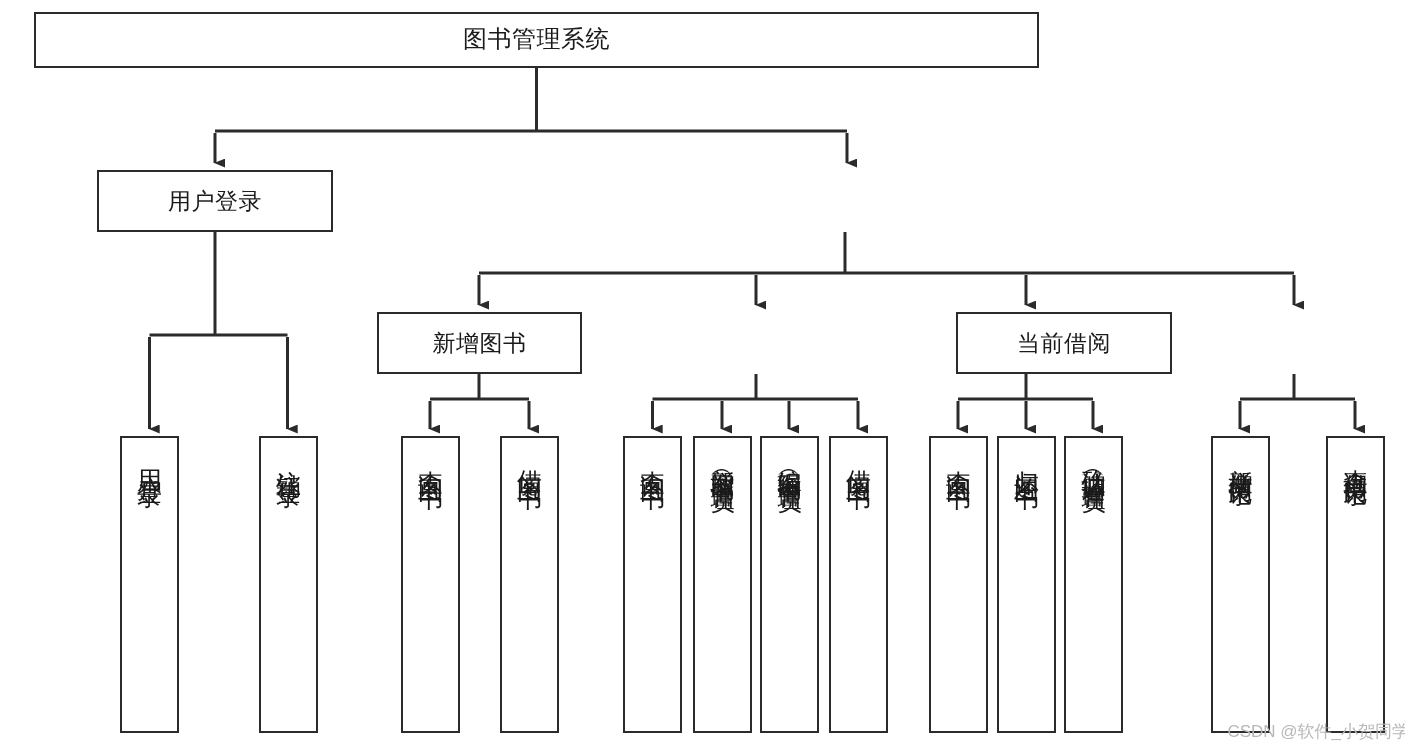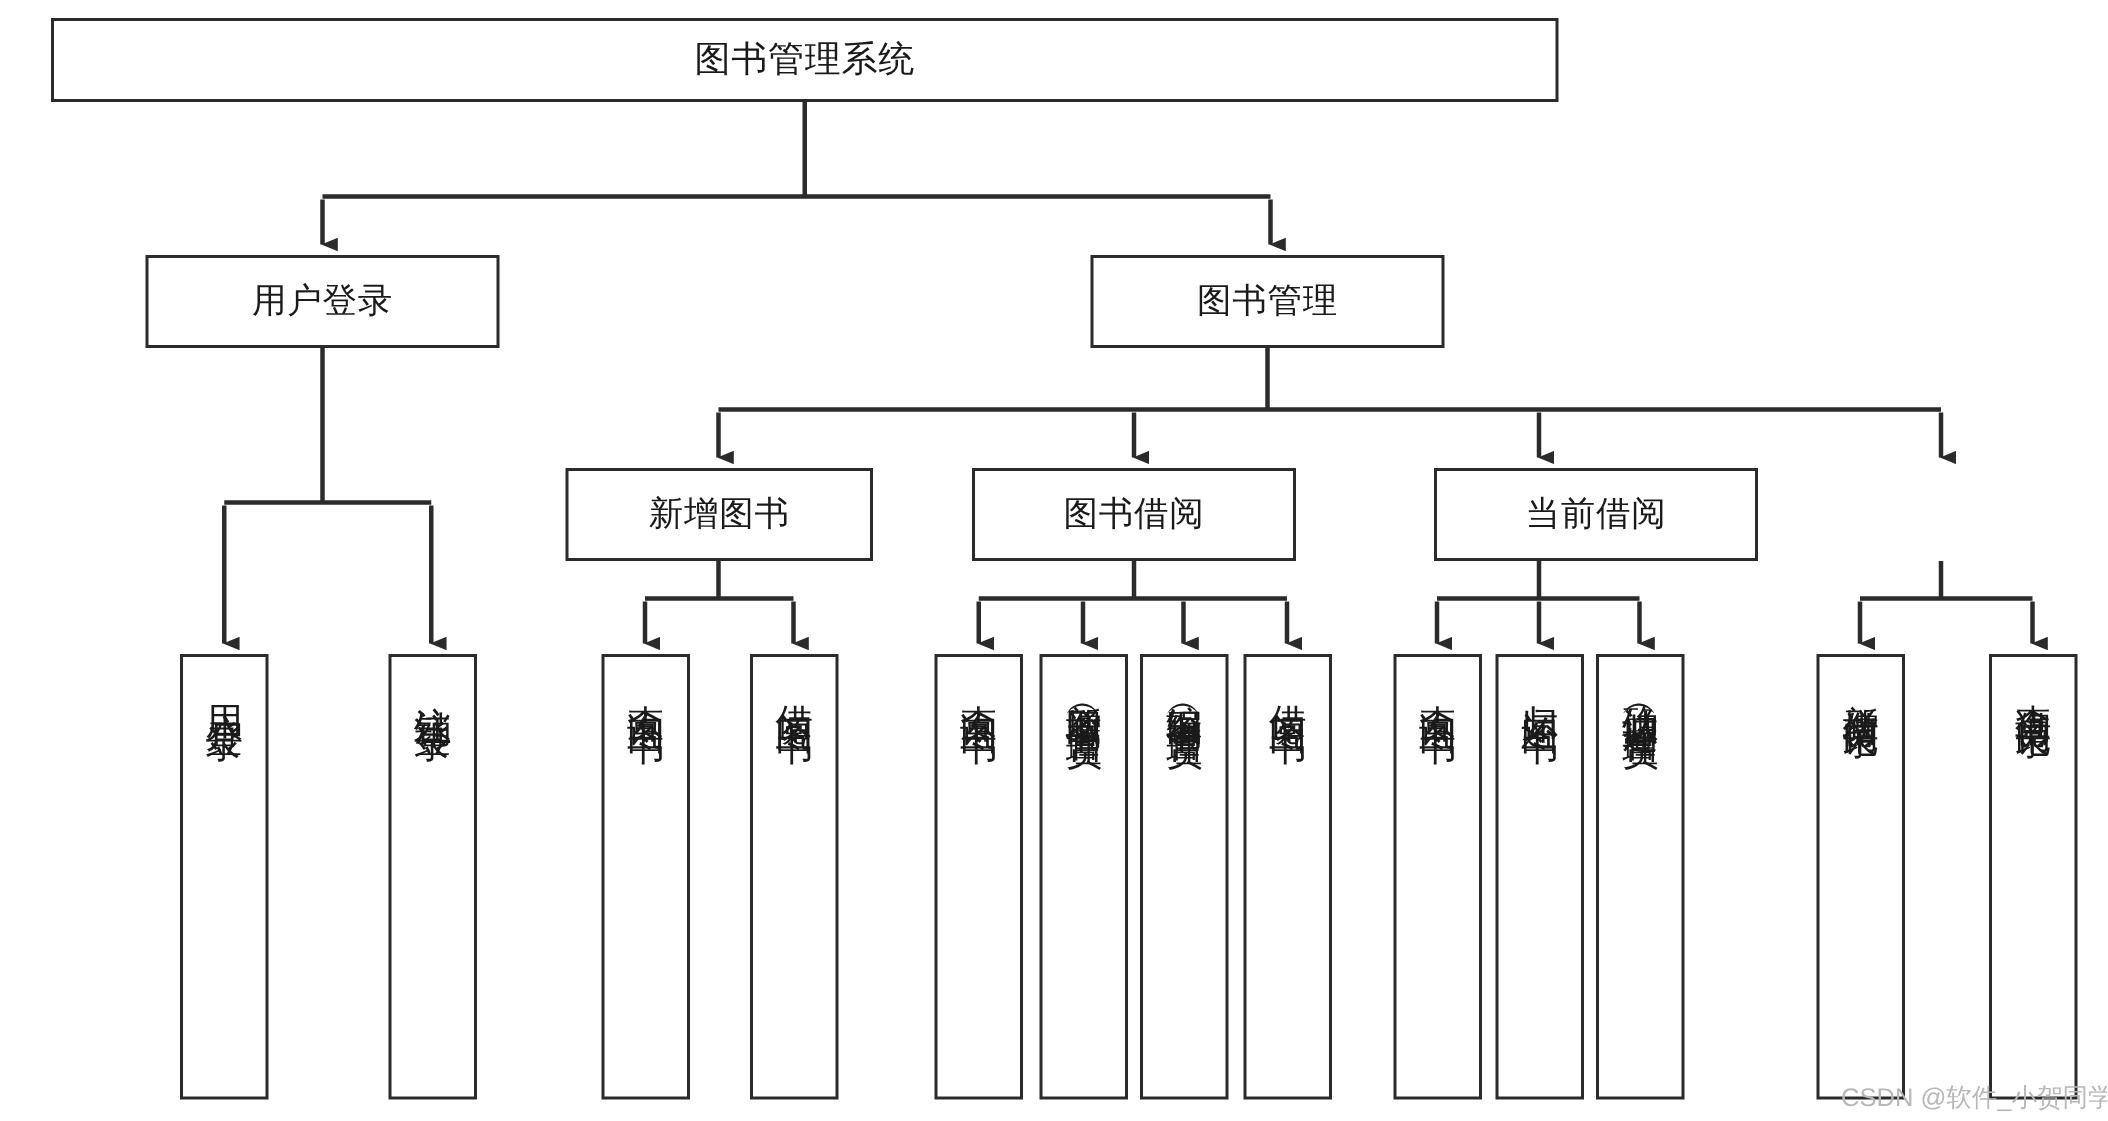--- a/index.html
+++ b/index.html
@@ -133,29 +133,23 @@
     </g>
   </svg>
 
   <div class="node root horizontal" style="left:18px; top:12px; width:1005px; height:56px;">
     <span class="node-label">图书管理系统</span>
   </div>
 
   <div class="node horizontal" style="left:81px; top:170px; width:236px; height:62px;">
     <span class="node-label">用户登录</span>
   </div>
-  <div class="node horizontal" style="left:711px; top:170px; width:236px; height:62px;">
-    <span class="node-label">图书管理</span>
-  </div>
 
   <div class="node horizontal" style="left:361px; top:312px; width:205px; height:62px;">
     <span class="node-label">新增图书</span>
-  </div>
-  <div class="node horizontal" style="left:632px; top:312px; width:216px; height:62px;">
-    <span class="node-label">图书借阅</span>
   </div>
   <div class="node horizontal" style="left:940px; top:312px; width:216px; height:62px;">
     <span class="node-label">当前借阅</span>
   </div>
 
   <div class="node vertical" style="left:104px; top:436px; width:59px; height:297px;">
     <span class="node-label">用户登录</span>
   </div>
   <div class="node vertical" style="left:243px; top:436px; width:59px; height:297px;">
     <span class="node-label">注销登录</span>

